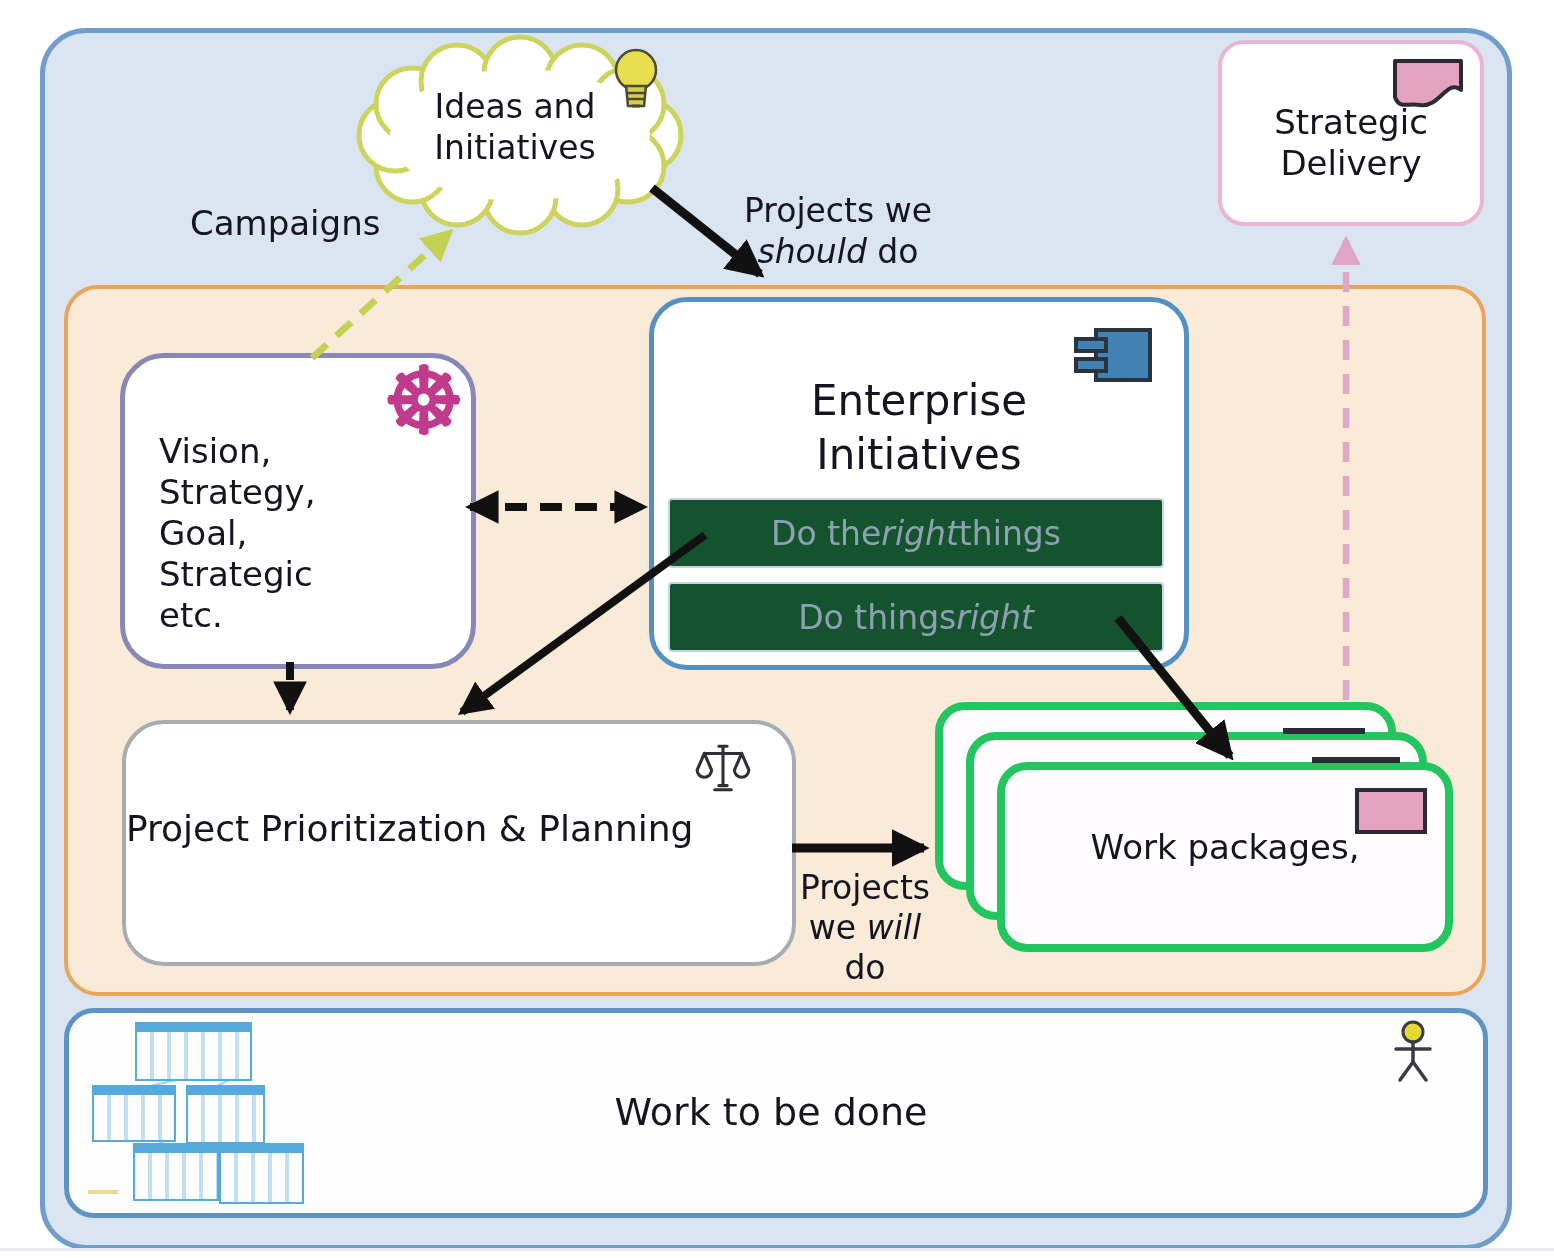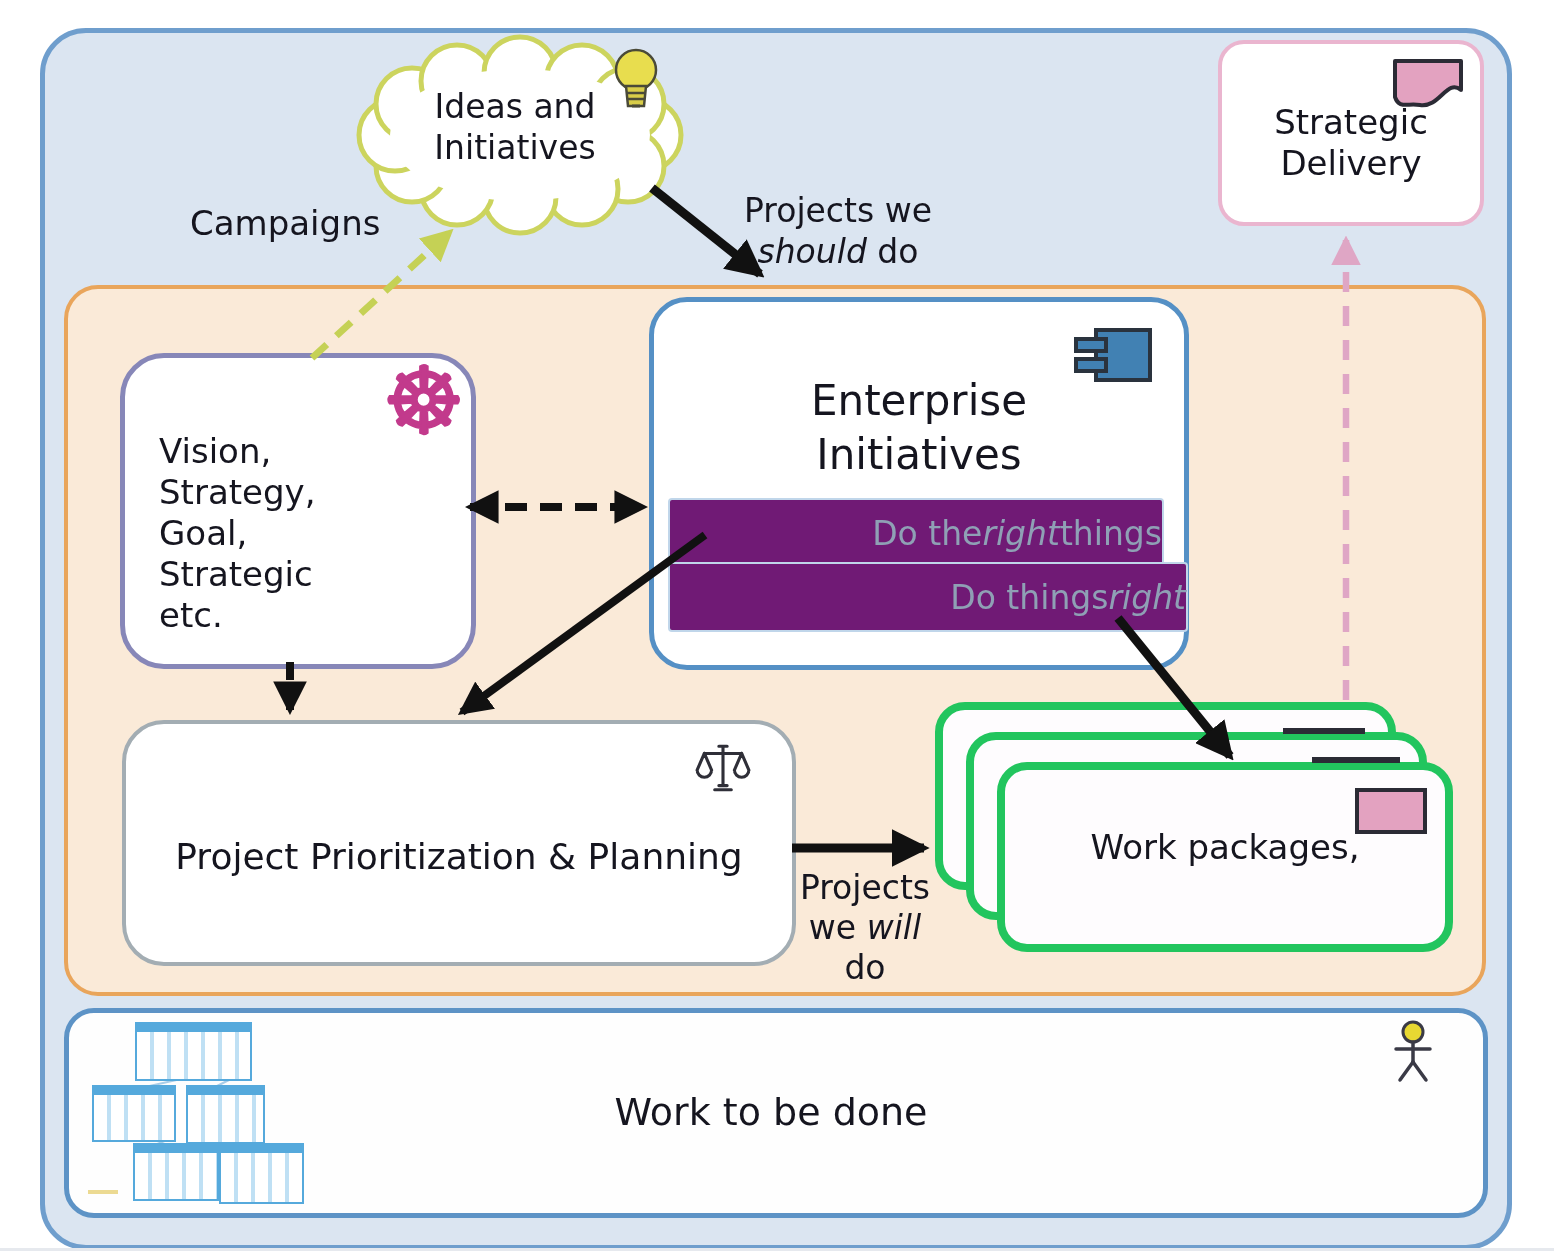--- a/index.html
+++ b/index.html
@@ -38,29 +38,29 @@
           border:5px solid #8787b8;border-radius:44px;z-index:3;}
   .vision .txt{position:absolute;left:34px;top:48px;font-size:34px;line-height:41px;margin-top:25px;}
   .helm{position:absolute;right:6px;top:-4px;font-size:92px;line-height:96px;color:#c23a8c;
         -webkit-text-stroke:2.5px #c23a8c;}
   
   .ea{left:649px;top:297px;width:530px;height:363px;background:#fff;
       border:5px solid #5590c5;border-radius:38px;z-index:3;text-decoration:underline;}
   .ea .title{position:absolute;left:0;top:72px;width:100%;text-align:center;
              font-size:42px;line-height:54px;}
   .ea .ic{position:absolute;right:30px;top:24px;}
-  .ea-sub{position:absolute;left:14px;width:492px;height:66px;background:#701a75;
+  .ea-sub{position:absolute;left:14px;width:492px;height:66px;background:#14532d;
           border:2px solid #c0d6ea;border-radius:4px;display:flex;align-items:center;
-          justify-content:flex-end;font-size:33px;color:#8fa0b5;}
+          justify-content:center;font-size:33px;color:#8fa0b5;}
   .ea-sub1{top:196px;}
-  .ea-sub2{top:260px;padding-left:24px;}
+  .ea-sub2{top:280px;}
   
   .ppp{left:122px;top:720px;width:666px;height:238px;background:#fff;
        border:4px solid #a3adb3;border-radius:42px;z-index:3;}
-  .ppp .txt{position:absolute;left:0;top:112px;width:100%;text-align:center;font-size:36px;}
+  .ppp .txt{position:absolute;left:0;top:84px;width:100%;font-size:36px;}
   .ppp .ic{position:absolute;right:40px;top:16px;}
   
   .card{position:absolute;background:#fefcfe;border:8px solid #22c55e;border-radius:30px;z-index:3;}
   .card-back{left:935px;top:702px;width:445px;height:172px;}
   .card-mid{left:966px;top:732px;width:445px;height:172px;}
   .card-front{left:997px;top:762px;width:440px;height:174px;}
   .card-front .txt{position:absolute;left:0;top:56px;width:100%;text-align:center;
                    font-size:34px;line-height:42px;}
   .wp-icon{position:absolute;right:18px;top:18px;width:64px;height:38px;background:#e3a2c0;
            border:4px solid #2b2b35;}

